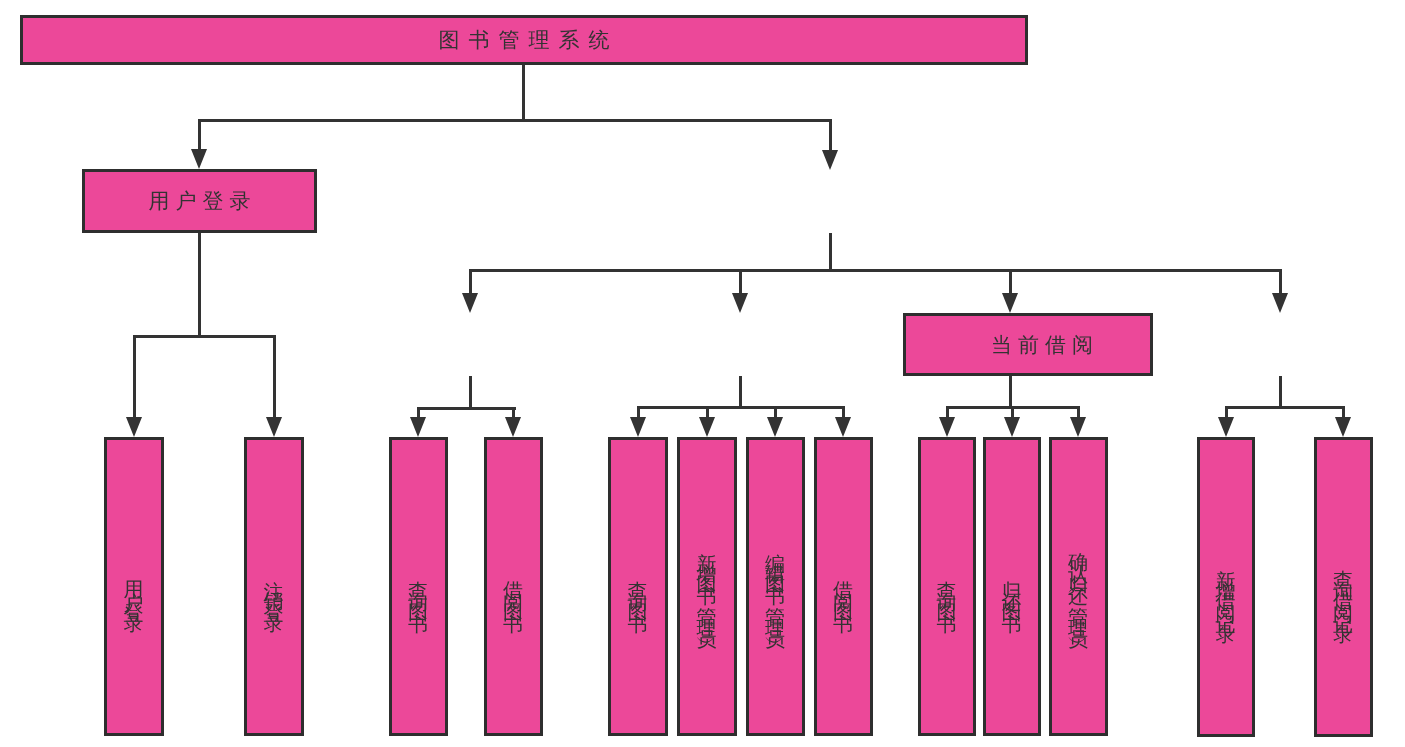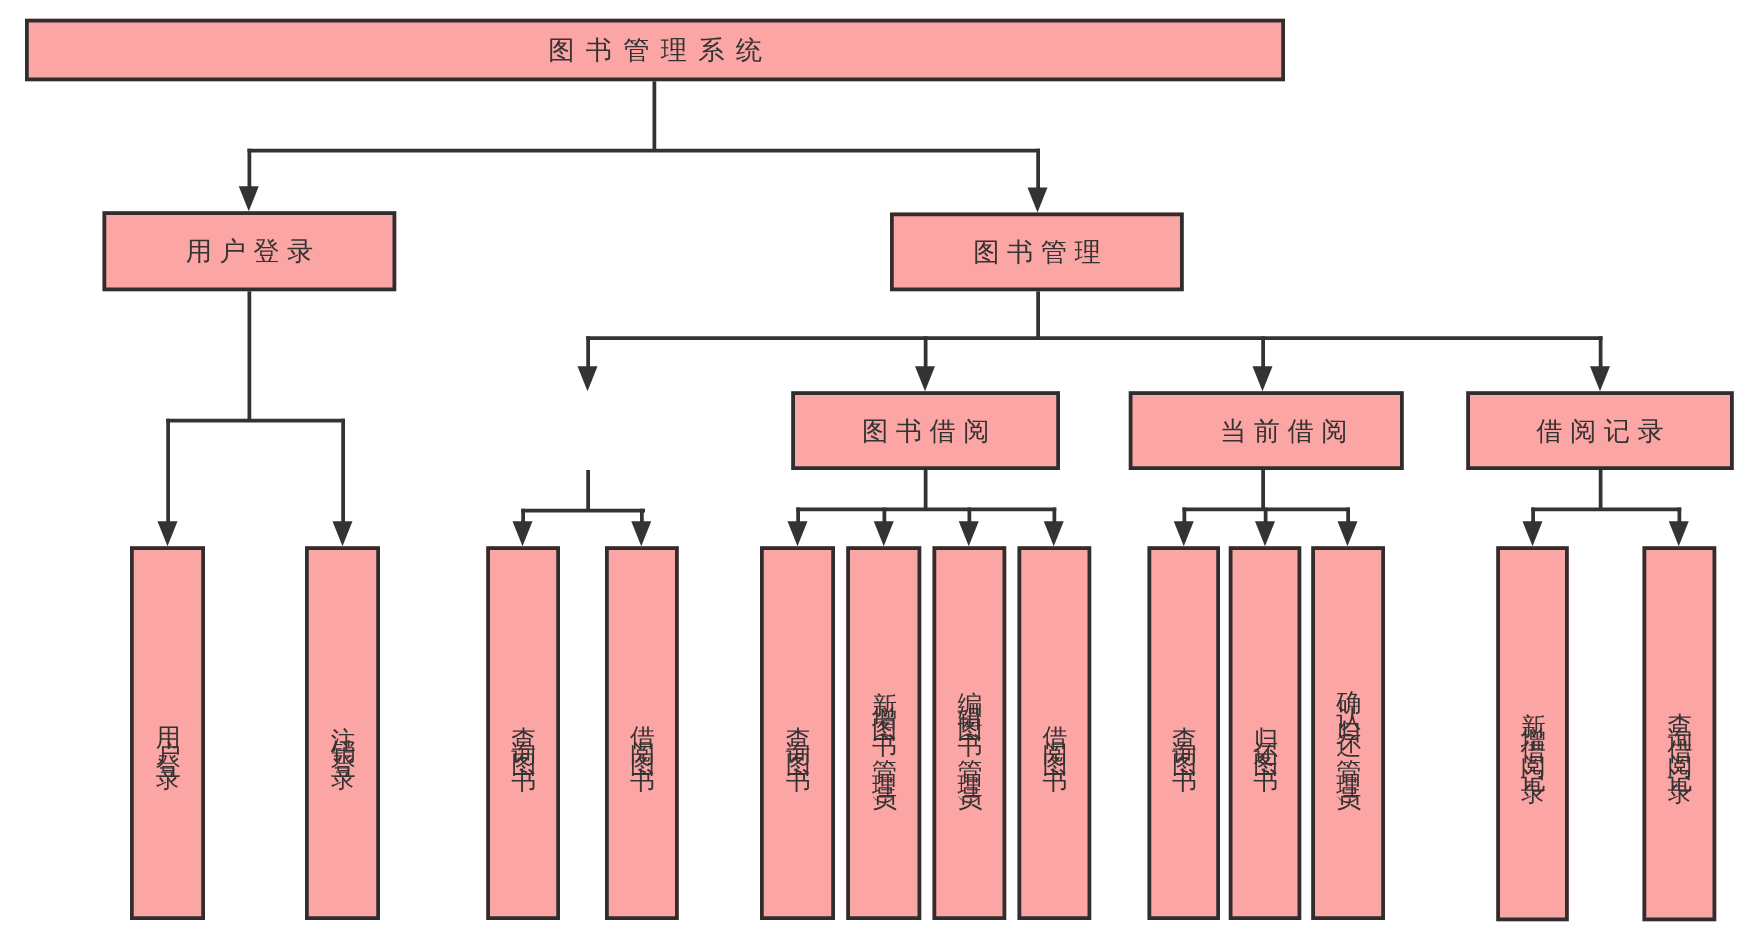--- a/index.html
+++ b/index.html
@@ -7,21 +7,21 @@
     position:relative;
     width:1405px;height:747px;
     background:#ffffff;
     font-family:"Liberation Sans", sans-serif;
     overflow:hidden;
   }
   .node{
     position:absolute;
     box-sizing:border-box;
     border:3px solid #2e2e2e;
-    background:#fca5a5;
+    background:#ec4899;
     display:flex;
     align-items:center;
     justify-content:center;
     color:#333333;
   }
   .hlabel{
     font-size:21px;
     letter-spacing:6px;
     text-indent:6px;
     color:#333333;
@@ -70,50 +70,41 @@
   <div class="vline" style="left:522px;top:65px;height:56px;"></div>
   <div class="hline" style="left:198px;top:119px;width:634px;"></div>
   <div class="vline" style="left:198px;top:119px;height:31px;"></div>
   <div class="arrow" style="left:191px;top:149px;"></div>
   <div class="vline" style="left:829px;top:119px;height:32px;"></div>
   <div class="arrow" style="left:822px;top:150px;"></div>
 
   <div class="node" style="left:82px;top:169px;width:235px;height:64px;">
     <span class="hlabel">用户登录</span>
   </div>
-  <div class="node" style="left:712px;top:170px;width:235px;height:63px;">
-    <span class="hlabel">图书管理</span>
-  </div>
 
   <div class="vline" style="left:198px;top:233px;height:104px;"></div>
   <div class="hline" style="left:133px;top:335px;width:143px;"></div>
   <div class="vline" style="left:133px;top:335px;height:83px;"></div>
   <div class="arrow" style="left:126px;top:417px;"></div>
   <div class="vline" style="left:273px;top:335px;height:83px;"></div>
   <div class="arrow" style="left:266px;top:417px;"></div>
 
   <div class="vline" style="left:829px;top:233px;height:38px;"></div>
   <div class="hline" style="left:469px;top:269px;width:813px;"></div>
   <div class="vline" style="left:469px;top:269px;height:25px;"></div>
   <div class="arrow" style="left:462px;top:293px;"></div>
   <div class="vline" style="left:739px;top:269px;height:25px;"></div>
   <div class="arrow" style="left:732px;top:293px;"></div>
   <div class="vline" style="left:1009px;top:269px;height:25px;"></div>
   <div class="arrow" style="left:1002px;top:293px;"></div>
   <div class="vline" style="left:1279px;top:269px;height:25px;"></div>
   <div class="arrow" style="left:1272px;top:293px;"></div>
 
-  <div class="node" style="left:633px;top:313px;width:215px;height:63px;">
-    <span class="hlabel">图书借阅</span>
-  </div>
-  <div class="node" style="left:903px;top:313px;width:220px;height:63px;padding-left:28px;">
+  <div class="node" style="left:903px;top:313px;width:250px;height:63px;padding-left:28px;">
     <span class="hlabel">当前借阅</span>
-  </div>
-  <div class="node" style="left:1173px;top:313px;width:214px;height:63px;">
-    <span class="hlabel">借阅记录</span>
   </div>
 
   <div class="vline" style="left:469px;top:376px;height:33px;"></div>
   <div class="hline" style="left:417px;top:407px;width:99px;"></div>
   <div class="vline" style="left:417px;top:407px;height:11px;"></div>
   <div class="arrow" style="left:410px;top:417px;"></div>
   <div class="vline" style="left:512px;top:407px;height:11px;"></div>
   <div class="arrow" style="left:505px;top:417px;"></div>
 
   <div class="vline" style="left:739px;top:376px;height:32px;"></div>

